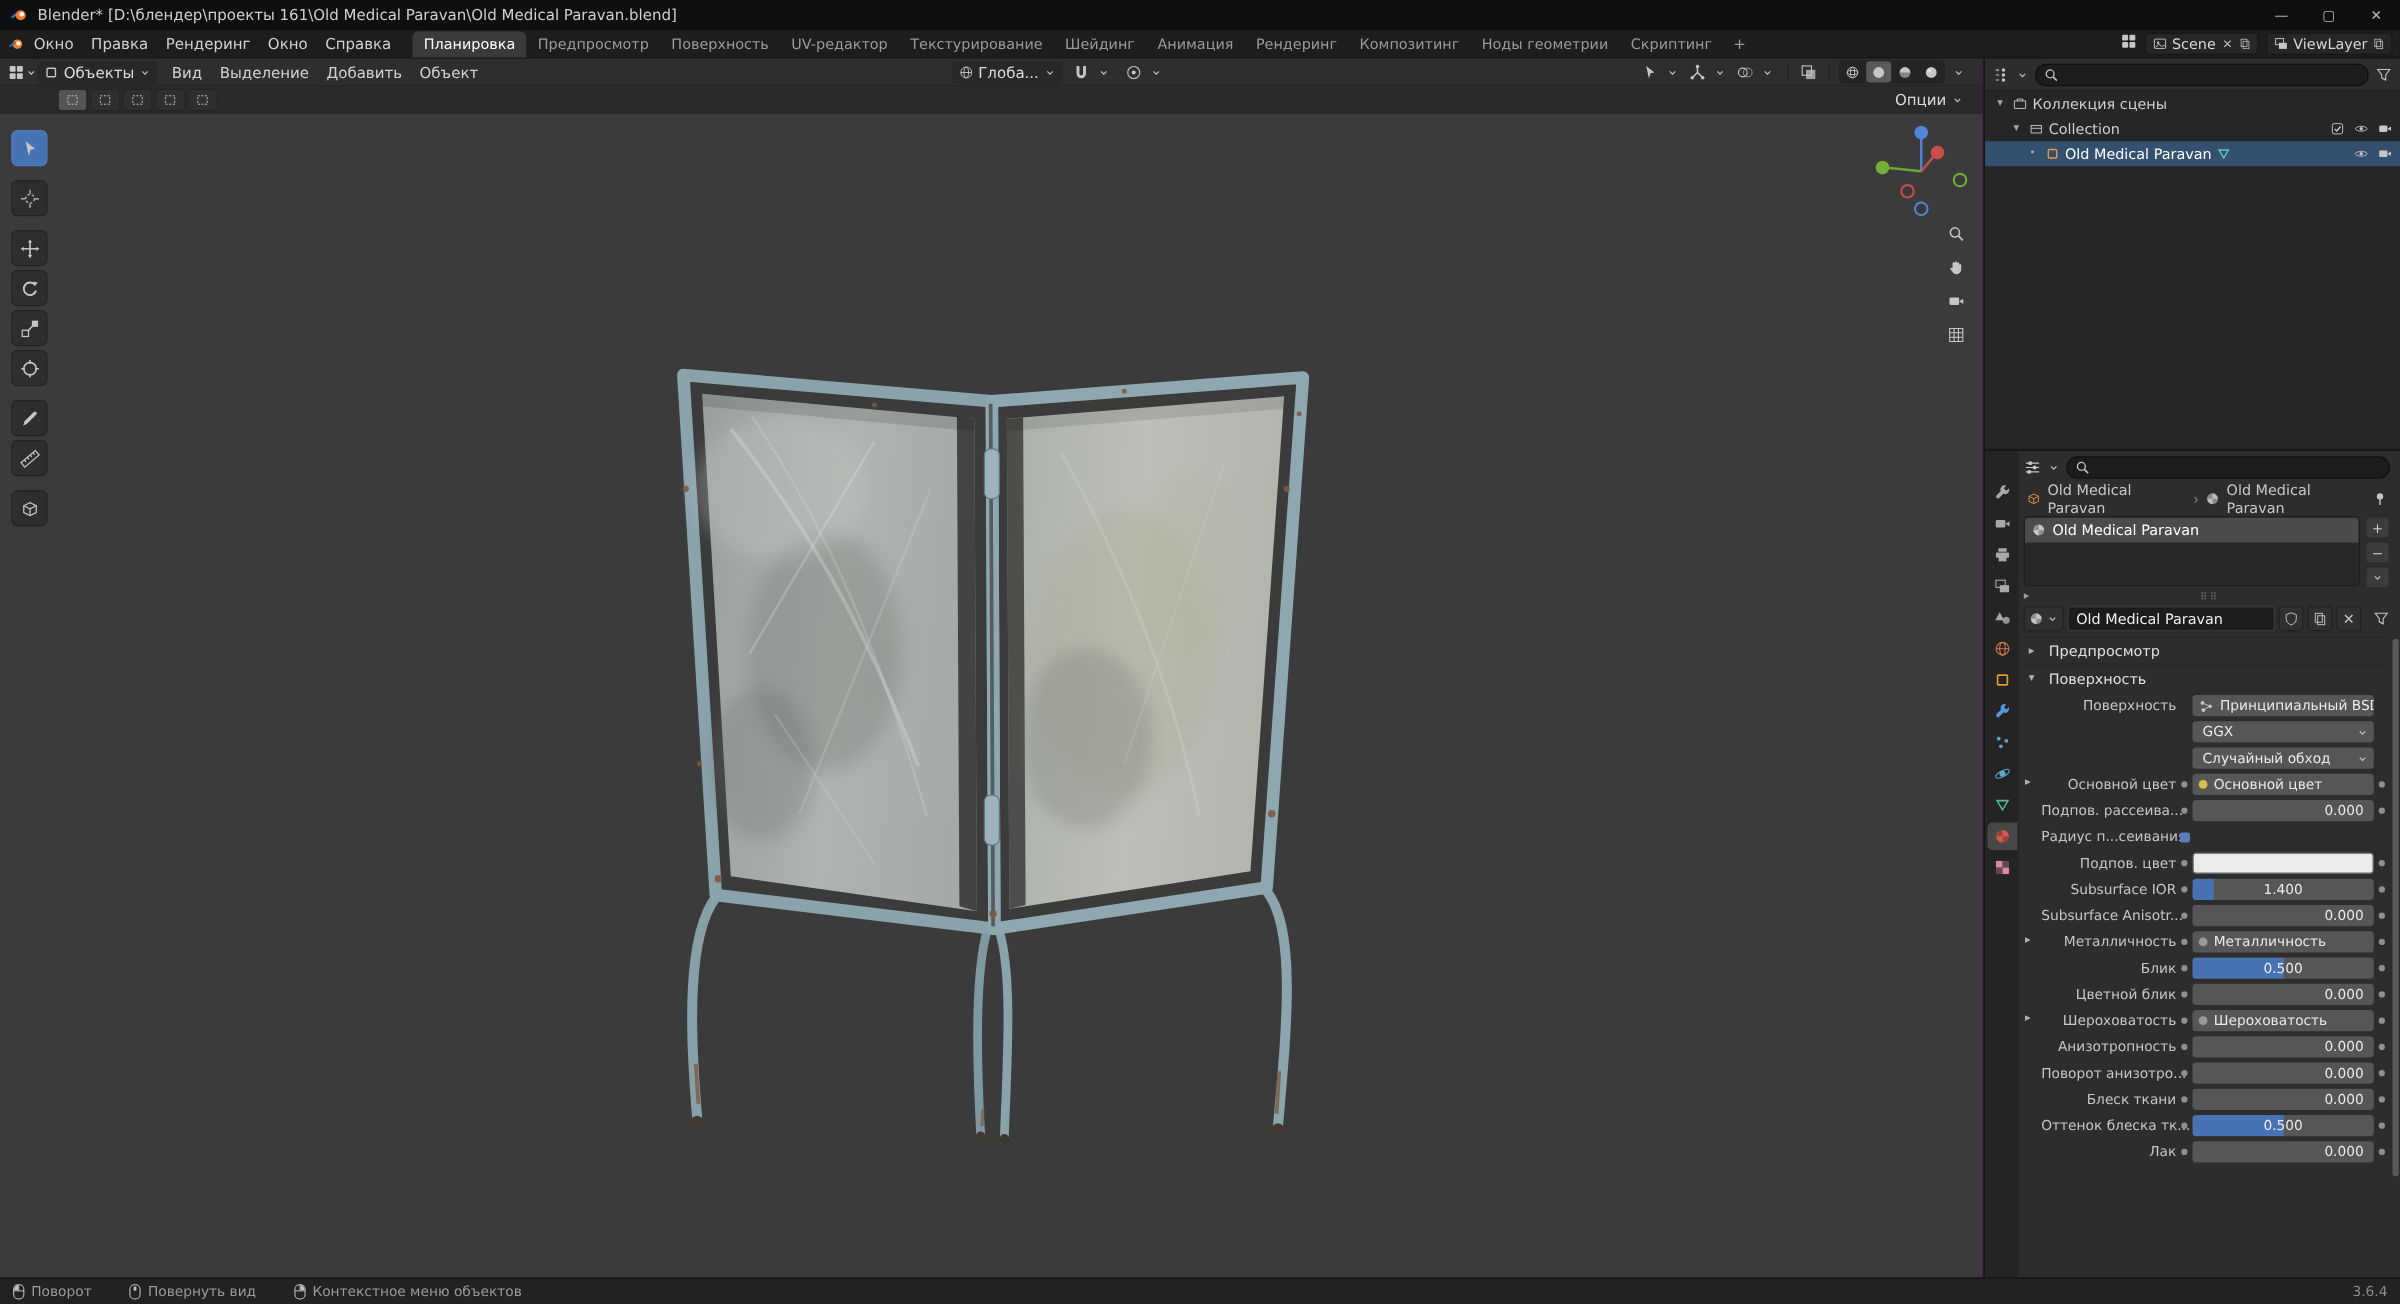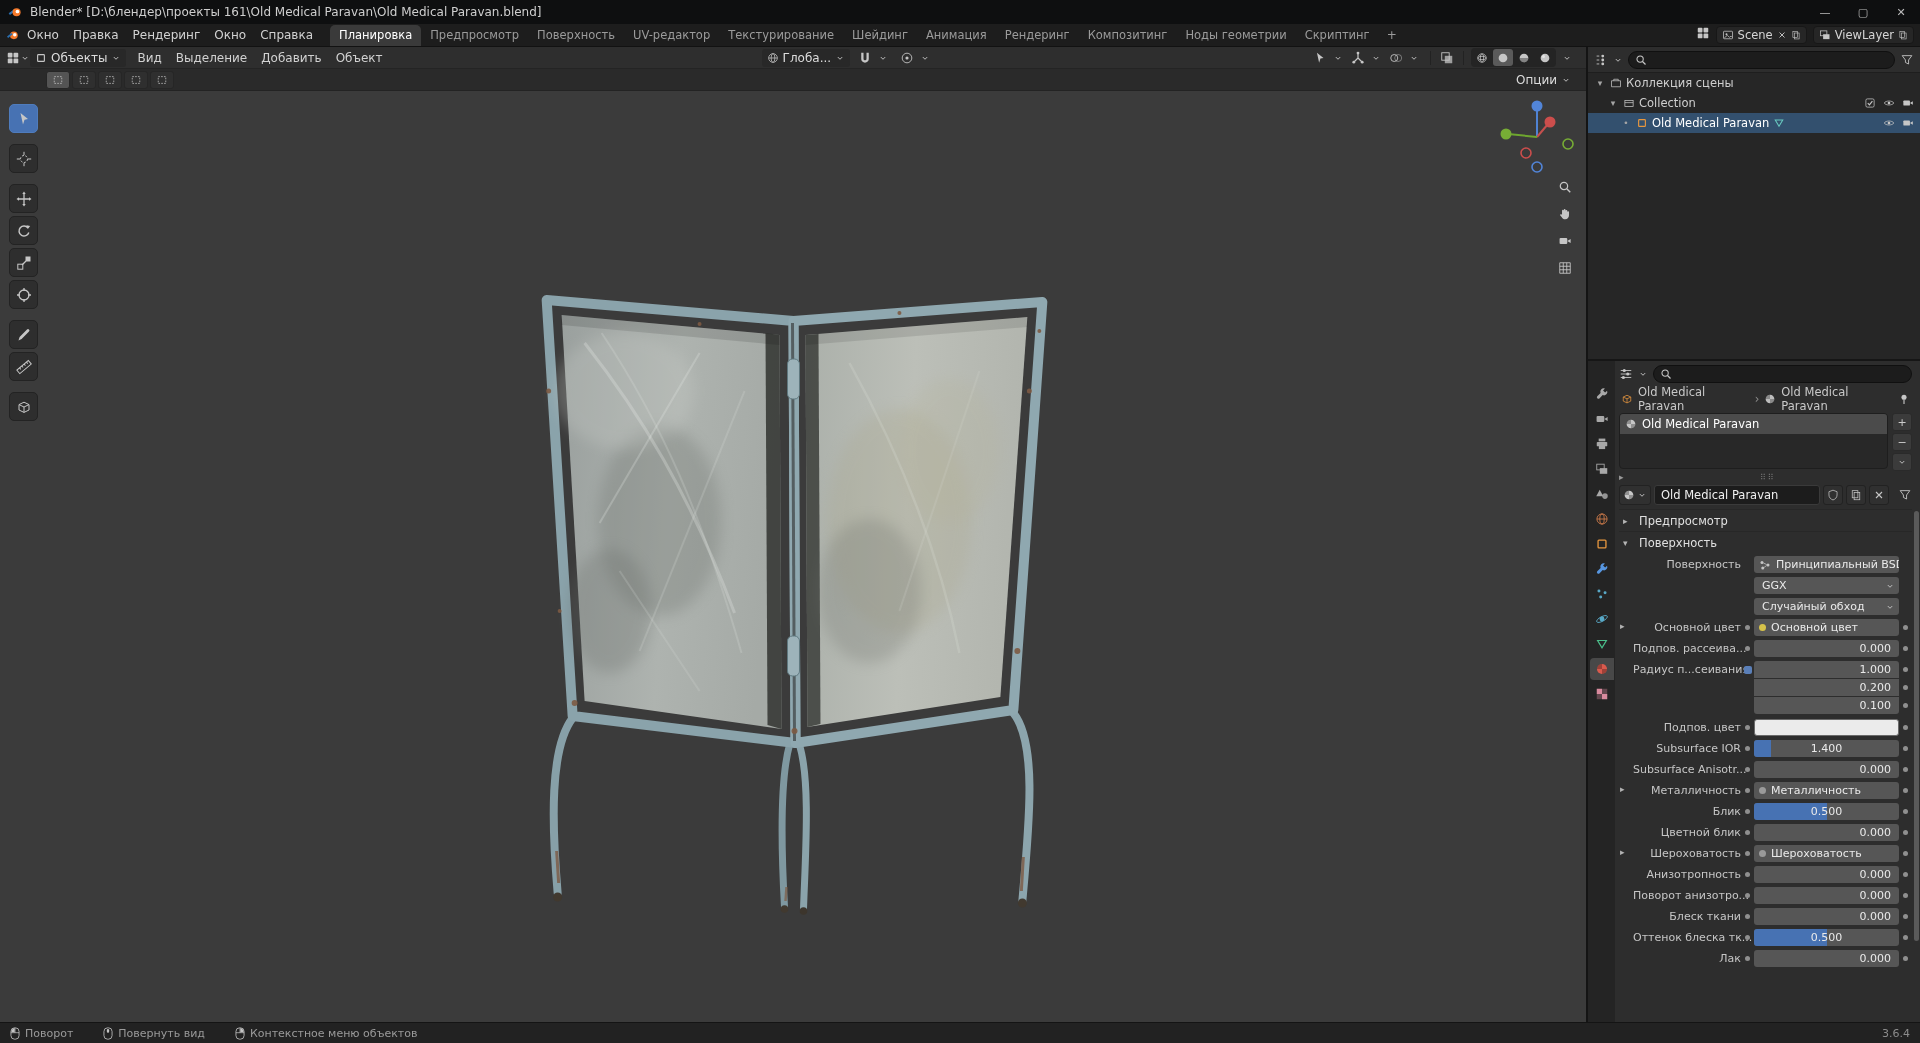--- a/index.html
+++ b/index.html
@@ -1074,40 +1074,20 @@
             </div>
             <span class="pdec">
               <span class="dotc"></span>
             </span>
           </div>
           <div class="prow ptype-vector">
             <div class="plabel">Радиус п...сеивания</div>
             <span class="pdec">
               <span class="sq"></span>
             </span>
-            <div class="pctl">
-              <div class="vrow">
-                <div class="pfield pnum">1.000</div>
-                <span class="pdec">
-                  <span class="dotc"></span>
-                </span>
-              </div>
-              <div class="vrow">
-                <div class="pfield pnum">0.200</div>
-                <span class="pdec">
-                  <span class="dotc"></span>
-                </span>
-              </div>
-              <div class="vrow">
-                <div class="pfield pnum">0.100</div>
-                <span class="pdec">
-                  <span class="dotc"></span>
-                </span>
-              </div>
-            </div>
           </div>
           <div class="prow ptype-color">
             <div class="plabel">Подпов. цвет</div>
             <span class="pdec">
               <span class="dotc"></span>
             </span>
             <div class="pctl">
               <div class="pswatch" style="background: rgb(235, 235, 235);"></div>
             </div>
             <span class="pdec">

